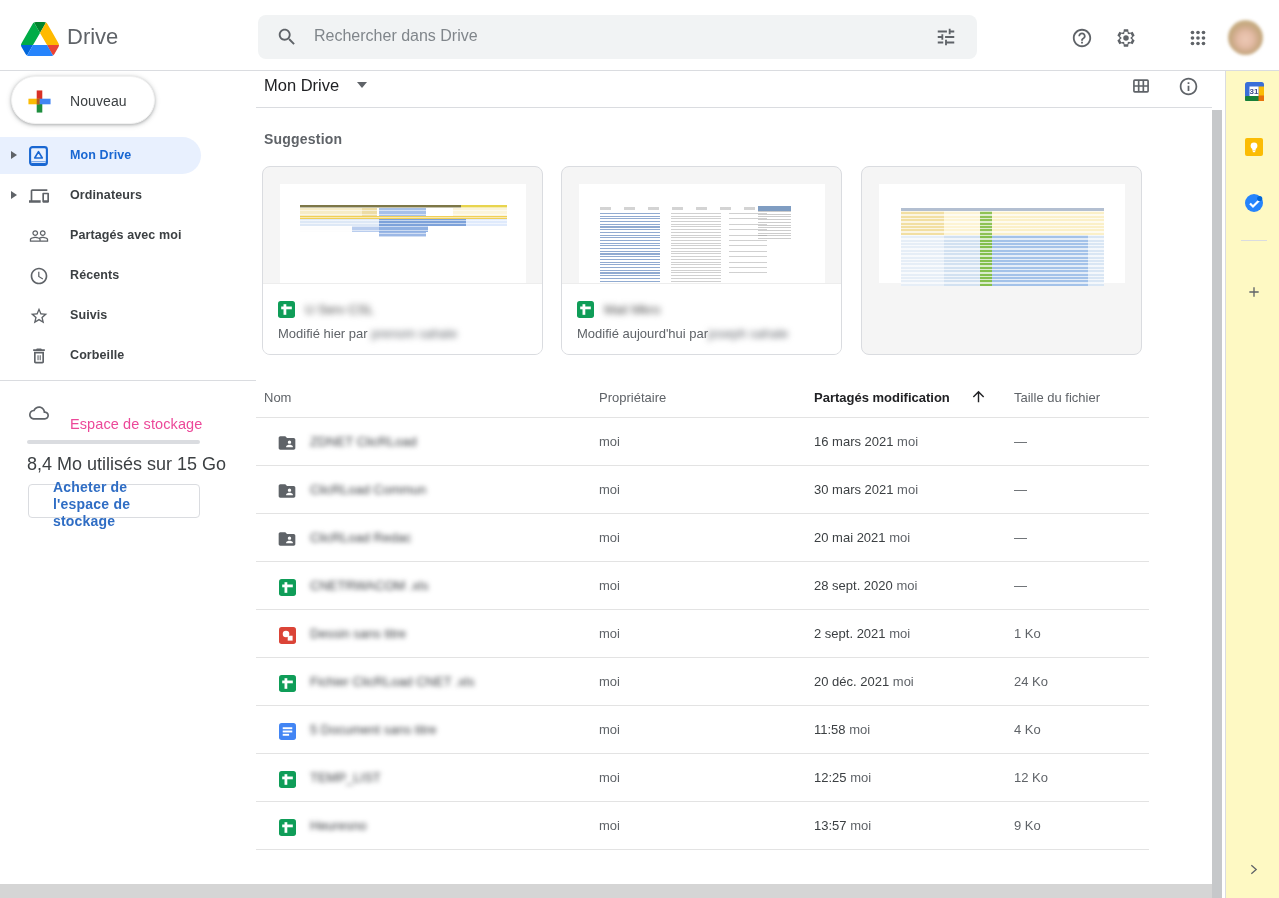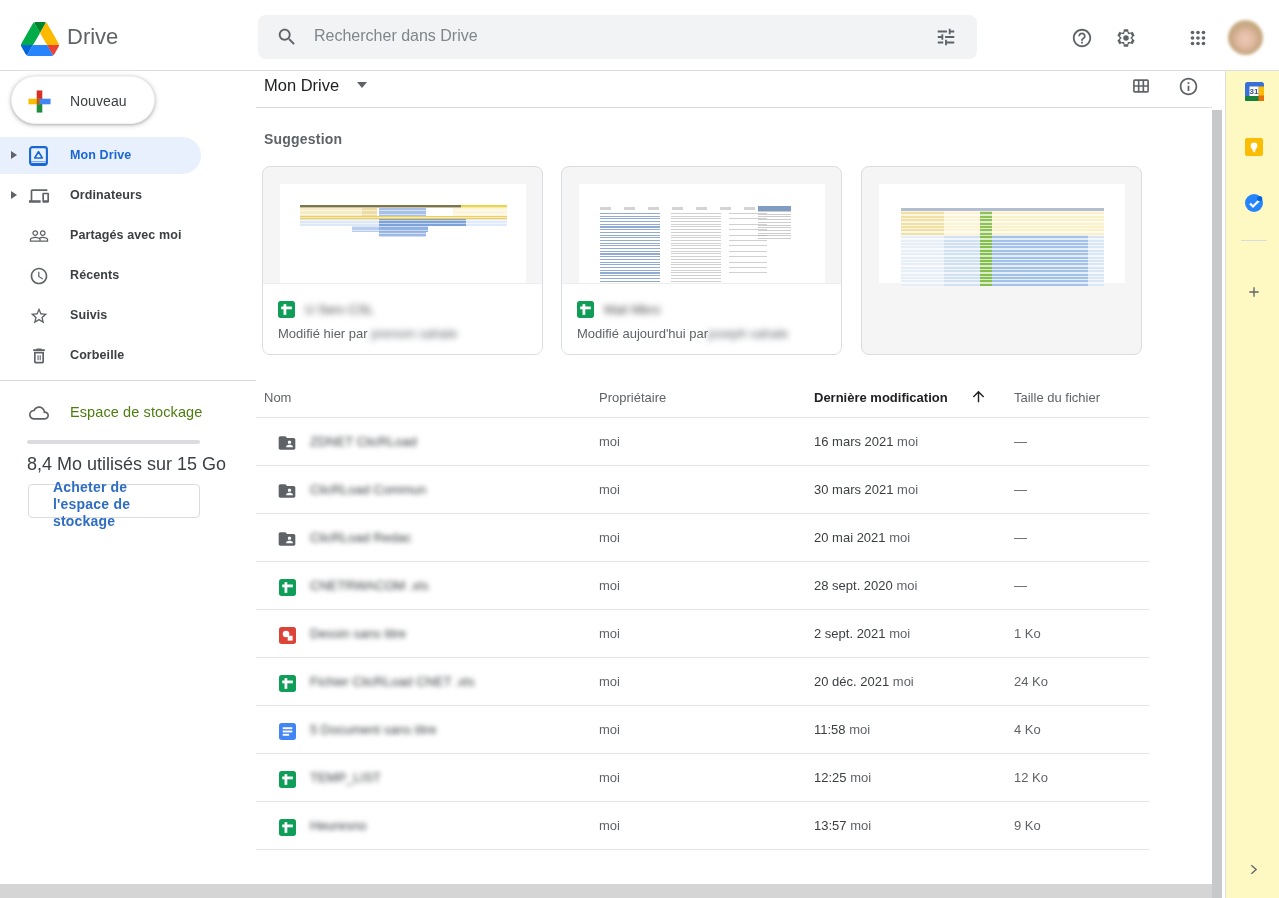--- a/index.html
+++ b/index.html
@@ -168,21 +168,21 @@
       <path d="M6 19c0 1.1.9 2 2 2h8c1.1 0 2-.9 2-2V7H6v12zM8 9h8v10H8V9zm7.5-5-1-1h-5l-1 1H5v2h14V4h-3.5z"></path>
       <path d="M10.2 11h1.3v6h-1.3zM12.8 11h1.3v6h-1.3z"></path>
     </svg>
   <div class="lbl">Corbeille</div>
 </div>
 <div id="navdivider"></div>
 <div class="navitem" style="top:394px;">
   <svg class="ic" width="20" height="20" viewBox="0 0 24 24" fill="#5f6368">
       <path d="M19.35 10.04C18.67 6.59 15.64 4 12 4 9.11 4 6.6 5.64 5.35 8.04 2.34 8.36 0 10.91 0 14c0 3.31 2.69 6 6 6h13c2.76 0 5-2.24 5-5 0-2.64-2.05-4.78-4.65-4.96zM19 18H6c-2.21 0-4-1.79-4-4s1.79-4 4-4h.71C7.37 7.69 9.48 6 12 6c3.04 0 5.5 2.46 5.5 5.5v.5H19c1.66 0 3 1.34 3 3s-1.34 3-3 3z"></path>
     </svg>
-  <div class="lbl" style="font-weight:normal; color:#4d7c0f; font-size:14.5px; top:10px;">Espace de stockage</div>
+  <div class="lbl" style="font-weight:normal; color:#ec4899; font-size:14.5px; top:22px;">Espace de stockage</div>
 </div>
 <div id="quota"></div>
 <div id="quotatxt">8,4 Mo utilisés sur 15 Go</div>
 <div id="buybtn">
     <div class="t">Acheter de l'espace de stockage</div>
   </div>
 
 <div id="toolbar">
   <div class="title">Mon Drive</div>
   <div class="caret"></div>
@@ -243,21 +243,21 @@
     <div class="abs" style="left:22px; top:24px; width:203px; height:3px; background:#b3bfd1;"></div>
     <div class="abs" style="left:22px; top:27px; width:203px; height:24px; background:linear-gradient(90deg,#f2dfa2 0 21%,#fdf4d4 21% 39%,#8fc255 39% 45%,#fbf0c8 45% 100%);"></div>
     <div class="abs" style="left:22px; top:51px; width:203px; height:51px; background:linear-gradient(90deg,#e6eef7 0 21%,#d2e1f1 21% 39%,#84bf4d 39% 45%,#a3c2e9 45% 92%,#d9e6f4 92% 100%);"></div>
     <div class="abs" style="left:22px; top:27px; width:203px; height:75px; background:repeating-linear-gradient(180deg,rgba(255,255,255,.7) 0 1.3px,transparent 1.3px 3.4px);"></div>
   </div>
 </div>
 
 <div class="thead">
   <div class="col-name">Nom</div>
   <div class="col-owner">Propriétaire</div>
-  <div class="col-date">Dernière modification</div>
+  <div class="col-date">Partagés modification</div>
   <svg class="sortarrow" width="17" height="17" viewBox="0 0 24 24" fill="#202124">
       <path d="M4 12l1.41 1.41L11 7.83V20h2V7.83l5.58 5.59L20 12l-8-8-8 8z"></path>
     </svg>
   <div class="col-size">Taille du fichier</div>
 </div>
 
 <div class="frow" style="top:418px;">
   <svg class="fic" width="20" height="20" viewBox="0 0 24 24" fill="#5f6368">
       <path d="M20 6h-8l-2-2H4c-1.1 0-2 .9-2 2v12c0 1.1.9 2 2 2h16c1.1 0 2-.9 2-2V8c0-1.1-.9-2-2-2zm-5 3c1.1 0 2 .9 2 2s-.9 2-2 2-2-.9-2-2 .9-2 2-2zm4 8h-8v-1c0-1.33 2.67-2 4-2s4 .67 4 2v1z"></path>
     </svg>

